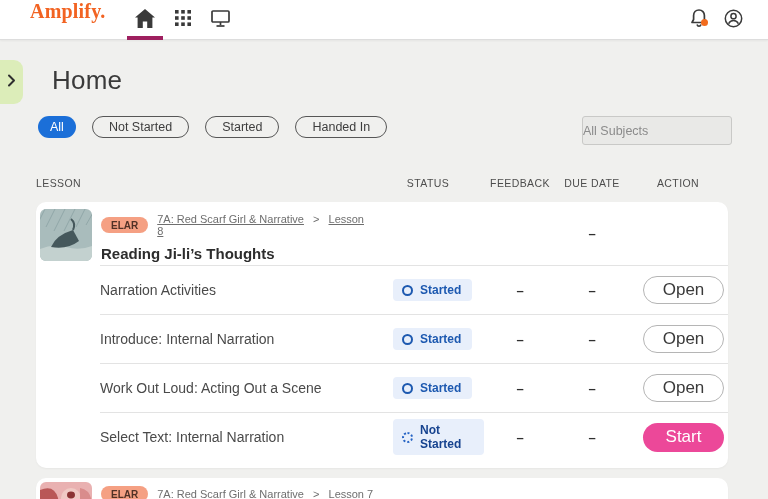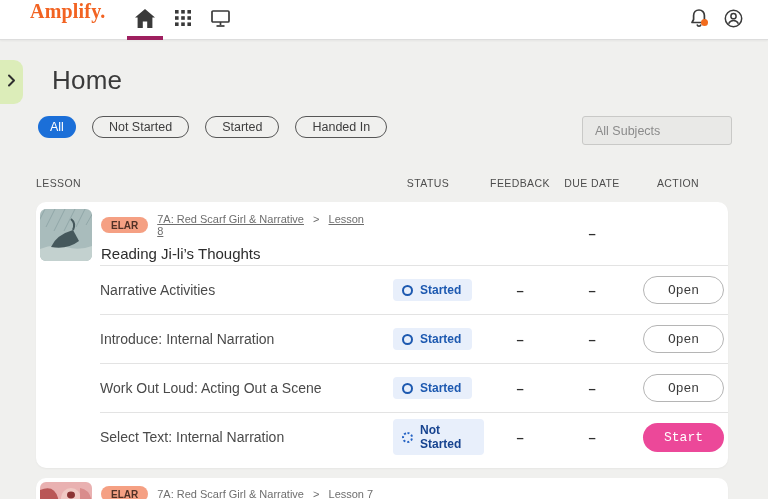--- a/index.html
+++ b/index.html
@@ -71,21 +71,21 @@
   .pill.active { background:#1b6fd8; color:#ffffff; padding:0 12px; border:none; }
   .pill.outline { border:1px solid #565656; color:#3d3d3d; background:transparent; padding:0 16px; }
 
   .subject-filter {
     position:absolute; right:36px; top:116px;
     width:150px; height:29px;
     background:#e9e9e7;
     border:1px solid #c9c9c7;
     border-radius:3px;
     display:flex; align-items:center;
-    padding-left:12px;
+    padding-left:0;
     font-size:12.5px; color:#8b8b8b;
     cursor:pointer;
   }
 
   
   .grid-cols {
     display:grid;
     grid-template-columns: 1fr 112px 72px 72px 100px;
     align-items:center;
   }
@@ -111,21 +111,21 @@
   .lesson-meta { padding-top:4px; }
   .crumb-row { display:flex; align-items:center; gap:9px; }
   .badge {
     background:#f5a083; color:#513126;
     font-size:10px; font-weight:700;
     padding:2.5px 10px; border-radius:10px;
   }
   .crumb { font-size:11px; color:#6e6e6e; }
   .crumb a { color:#6e6e6e; text-decoration:underline; cursor:pointer;margin-top:11px; }
   .crumb .sep { margin:0 6px; text-decoration:none; }
-  .lesson-title { margin-top:8px; font-size:15px; font-weight:400; color:#2d2d2d; }
+  .lesson-title { margin-top:8px; font-size:15px; font-weight:700; color:#2d2d2d; }
 
   .cell-center { text-align:center; font-size:13px; font-weight:700; color:#2f2f2f; }
 
   .activity-row {
     margin-left:64px;
     border-top:1px solid #e3e3e3;
     height:49px;
   }
   .act-title { font-size:14px; color:#4a4a4a; }
 
@@ -138,21 +138,21 @@
   }
   .status-pill.started { color:#1d59b0; }
   .status-pill.not-started { color:#16438f; }
   .status-icon { width:11px; height:11px; border-radius:50%; flex:0 0 11px; }
   .status-icon.solid { border:2px solid #1d59b0; }
   .status-icon.dashed { border:2px dotted #2563c4; }
 
   .action-cell { display:flex; justify-content:flex-end; padding-right:4px; }
   .btn {
     width:81px; height:28px; border-radius:14px;
-    font-size:13px; font-family:Liberation Mono, monospace;
+    font-size:17px; font-family:Liberation Sans, sans-serif;
     display:flex; align-items:center; justify-content:center;
     cursor:pointer;
   }
   .btn.open { background:#ffffff; border:1.5px solid #b5b5b5; color:#3a3a3a; }
   .btn.start { background:#ec4899; border:none; color:#ffffff; height:29px; border-radius:15px; }
 
   
   .card2 {
     position:absolute; left:36px; top:478px; width:692px; height:70px;
     background:#ffffff; border-radius:10px 10px 0 0;
@@ -282,21 +282,21 @@
         <div class="lesson-title">Reading Ji-li’s Thoughts</div>
       </div>
     </div>
     <div></div>
     <div></div>
     <div class="cell-center">–</div>
     <div></div>
   </div>
 
   <div class="activity-row grid-cols">
-    <div class="act-title">Narrative Activities</div>
+    <div class="act-title">Narration Activities</div>
     <div>
       <span class="status-pill started">
         <span class="status-icon solid"></span>
         <span>Started</span>
       </span>
     </div>
     <div class="cell-center">–</div>
     <div class="cell-center">–</div>
     <div class="action-cell">
       <button class="btn open">Open</button>

